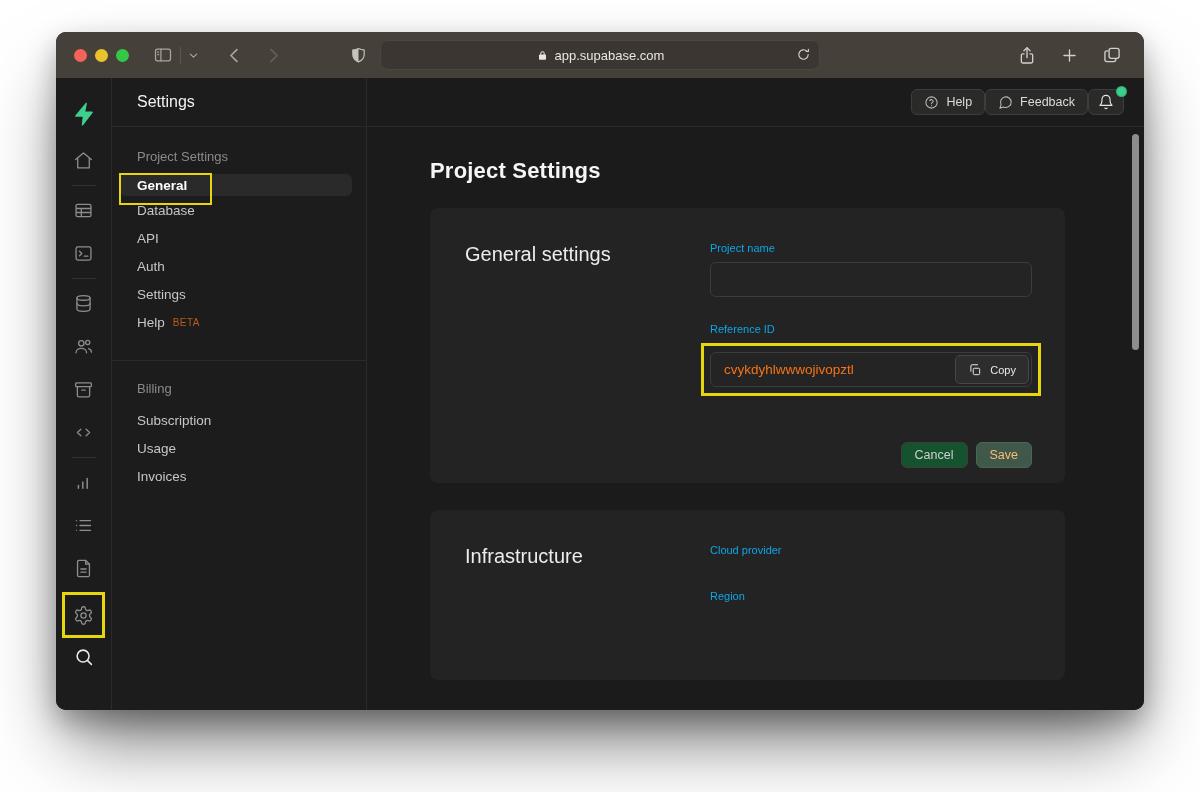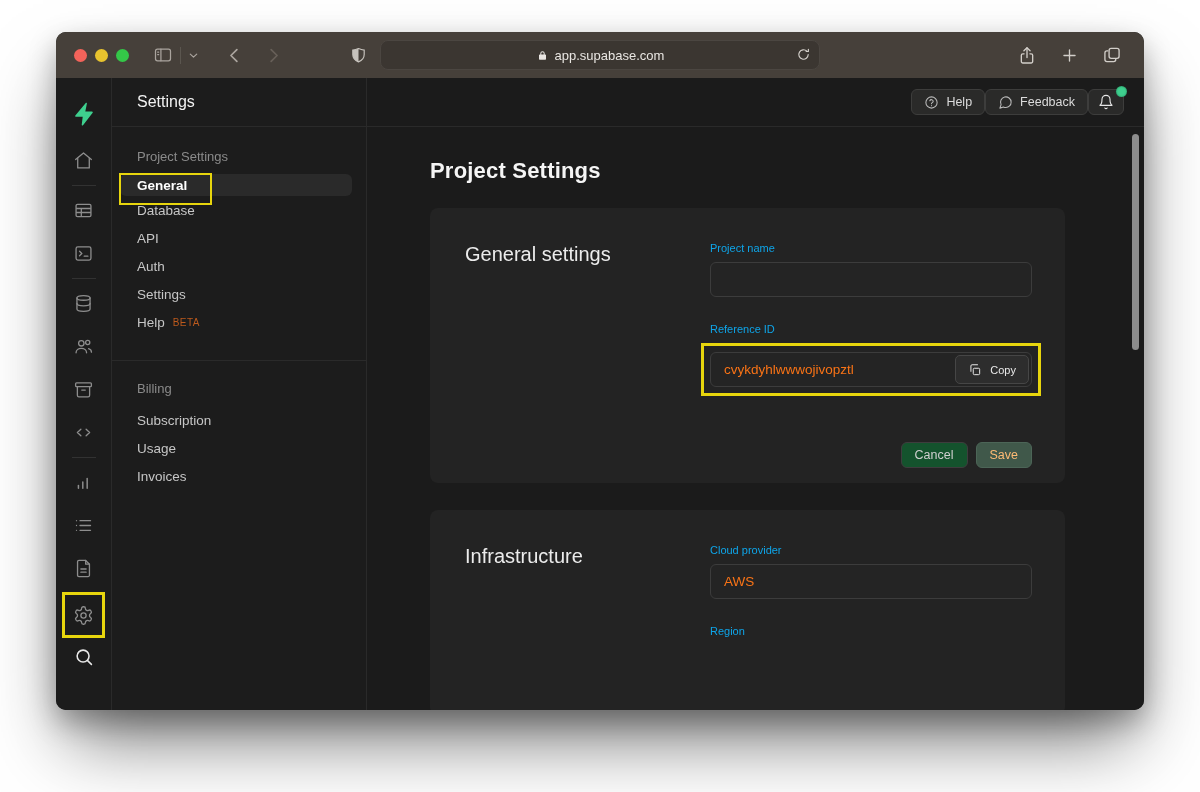--- a/index.html
+++ b/index.html
@@ -362,21 +362,20 @@
             <button class="btn save">Save</button>
           </div>
         </section>
 
 
         <section class="card cut">
           <div class="cbody">
             <div class="cleft">Infrastructure</div>
             <div class="cright">
               <div class="flabel">Cloud provider</div>
-              <input class="tinput" type="text" readonly="" value="AWS" style="">
               <div class="gap"></div>
               <div class="flabel">Region</div>
             </div>
           </div>
         </section>
       </div>
 
       <div class="thumb"></div>
     </main>
   </div>

